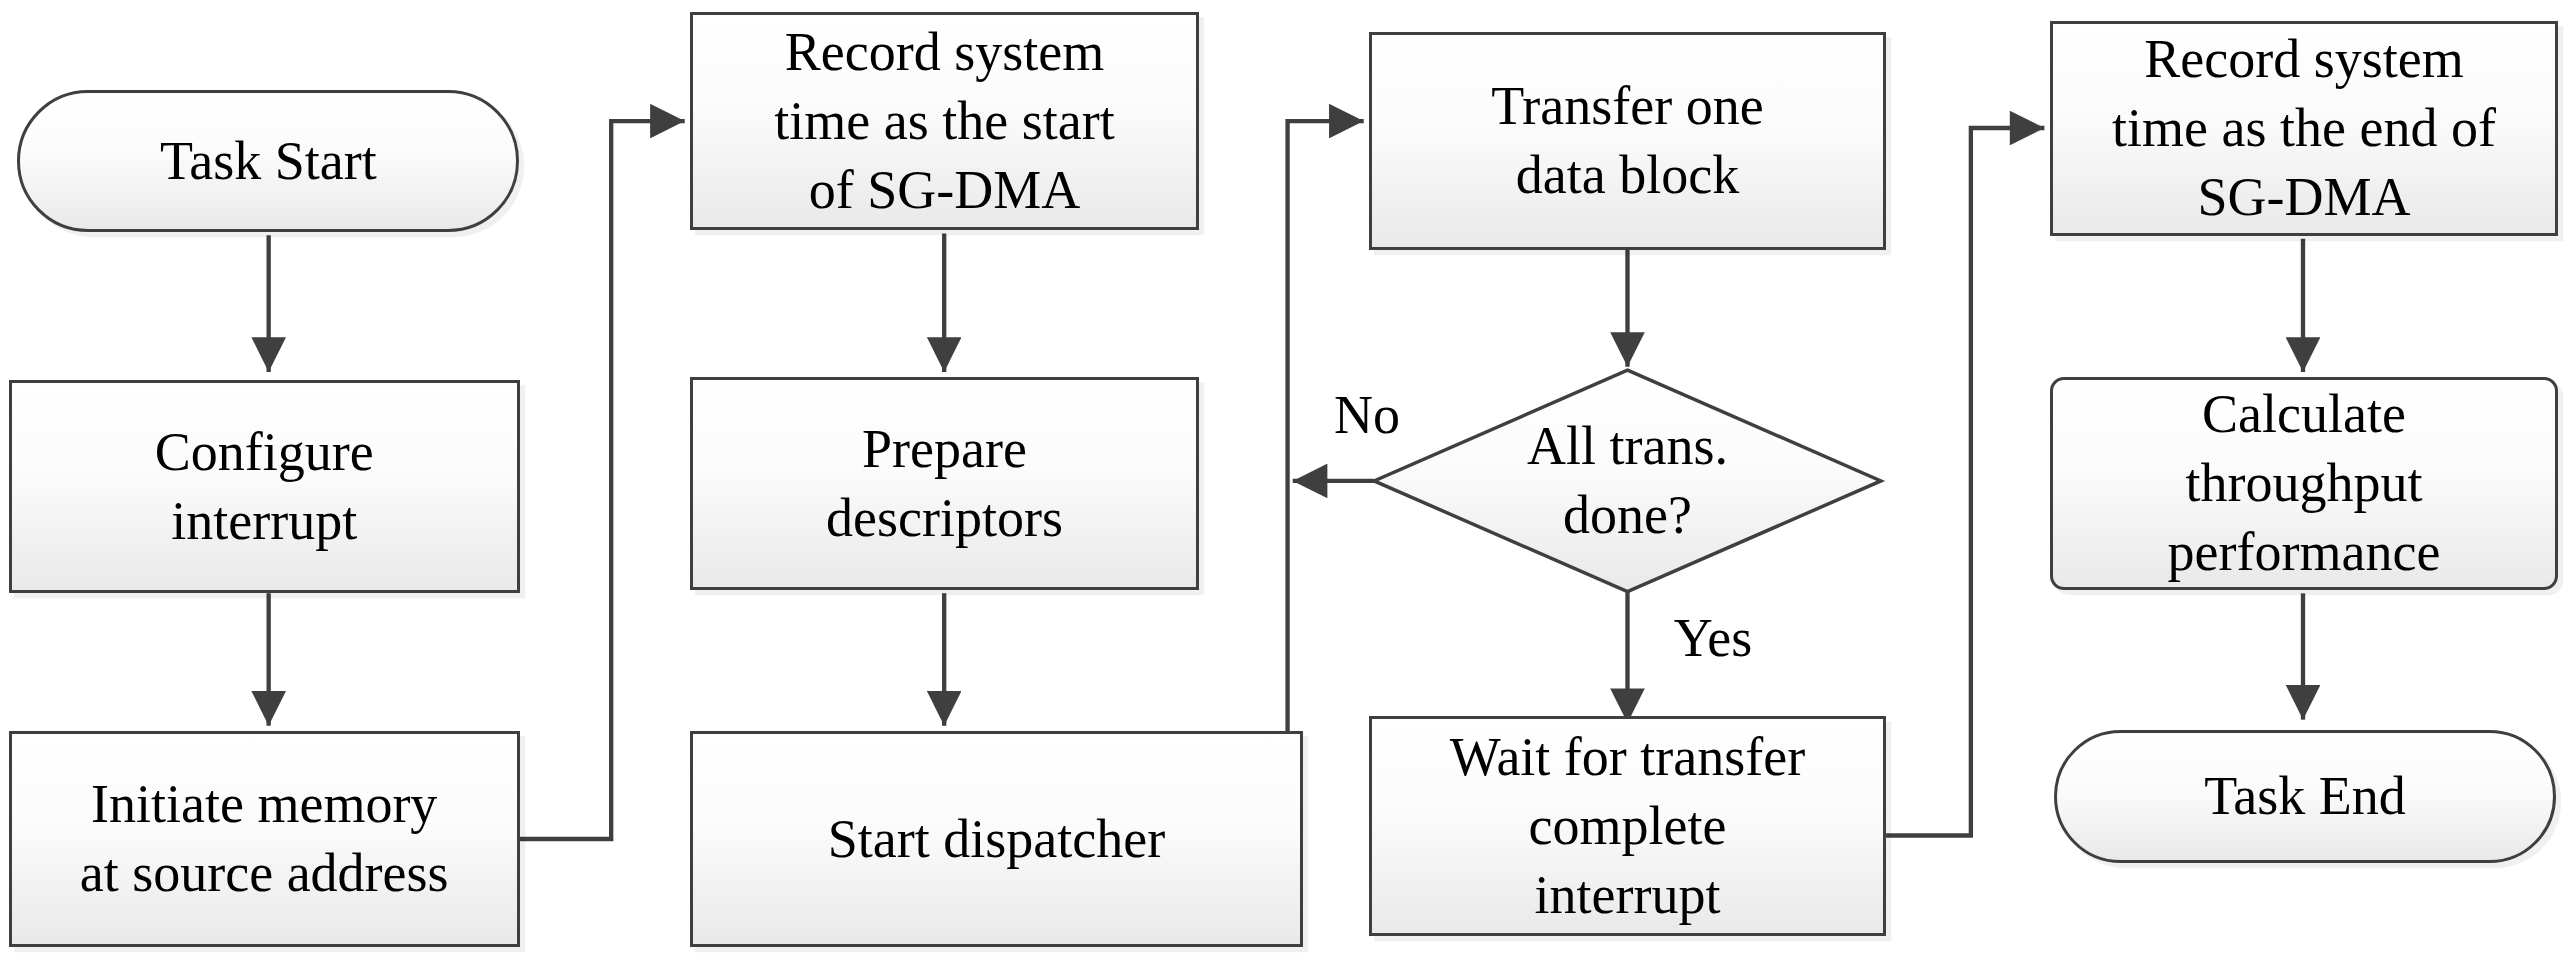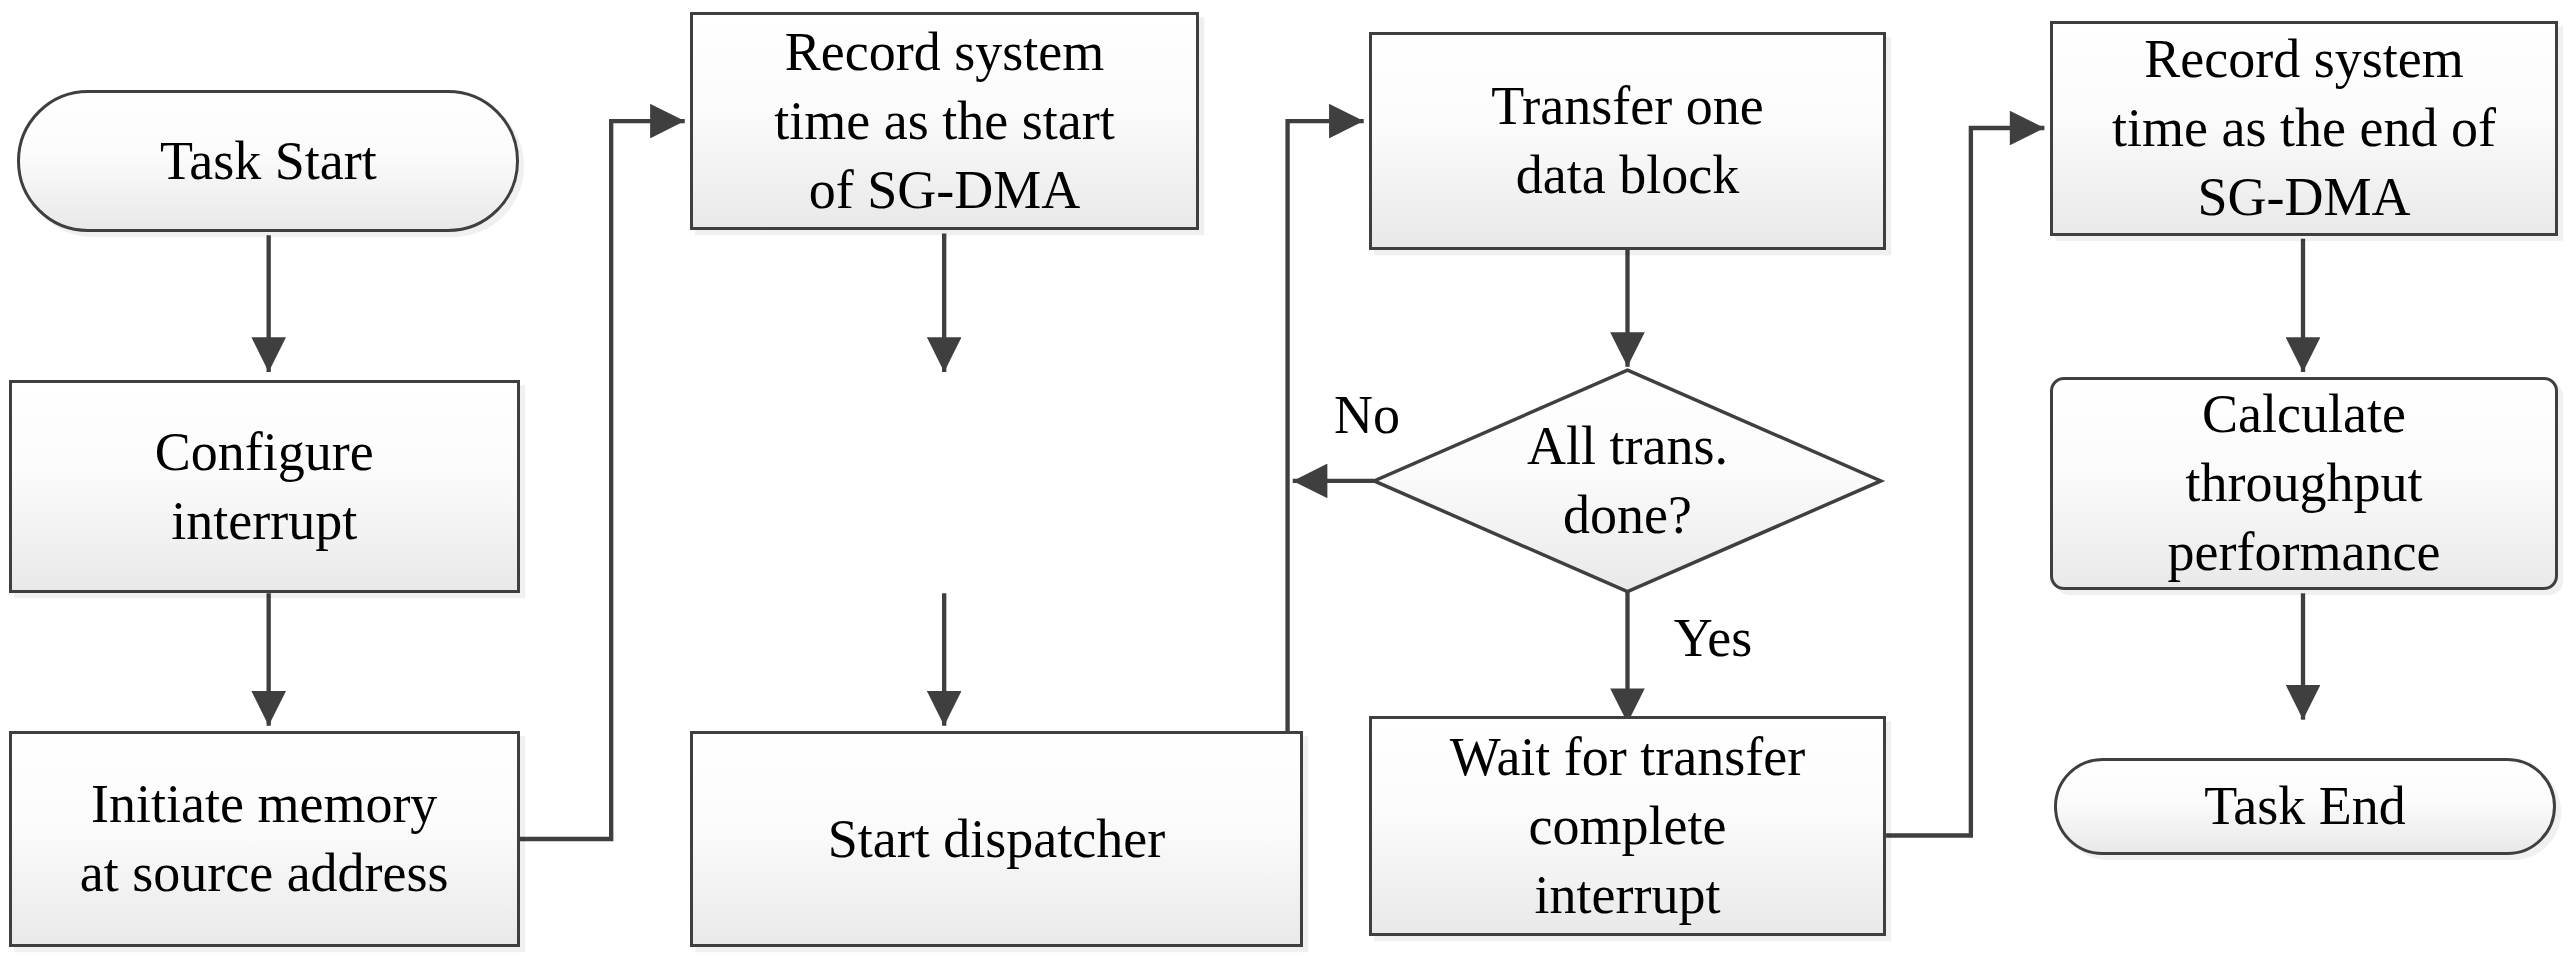--- a/index.html
+++ b/index.html
@@ -104,20 +104,24 @@
     <span>Initiate memory
 at source address</span>
   </div>
 
   <div class="node" style="left:690px; top:12px; width:509px; height:218px;">
     <span>Record system
 time as the start
 of SG-DMA</span>
   </div>
 
+  <div class="node" style="left:690px; top:377px; width:509px; height:213px;">
+    <span>Prepare
+descriptors</span>
+  </div>
 
   <div class="node" style="left:690px; top:731px; width:613px; height:216px;">
     <span>Start dispatcher</span>
   </div>
 
   <div class="node" style="left:1369px; top:12px; width:517px; height:218px;margin-top:20px;">
     <span>Transfer one
 data block</span>
   </div>
 
@@ -145,18 +149,18 @@
 time as the end of
 SG-DMA</span>
   </div>
 
   <div class="node" style="left:2050px; top:377px; width:508px; height:213px;border-radius:14px;">
     <span>Calculate
 throughput
 performance</span>
   </div>
 
-  <div class="node terminator" style="left:2054px; top:758px; width:502px; height:97px;">
+  <div class="node terminator" style="left:2054px; top:730px; width:502px; height:133px;">
     <span>Task End</span>
   </div>
 
 </div>
 
 
 </body></html>

